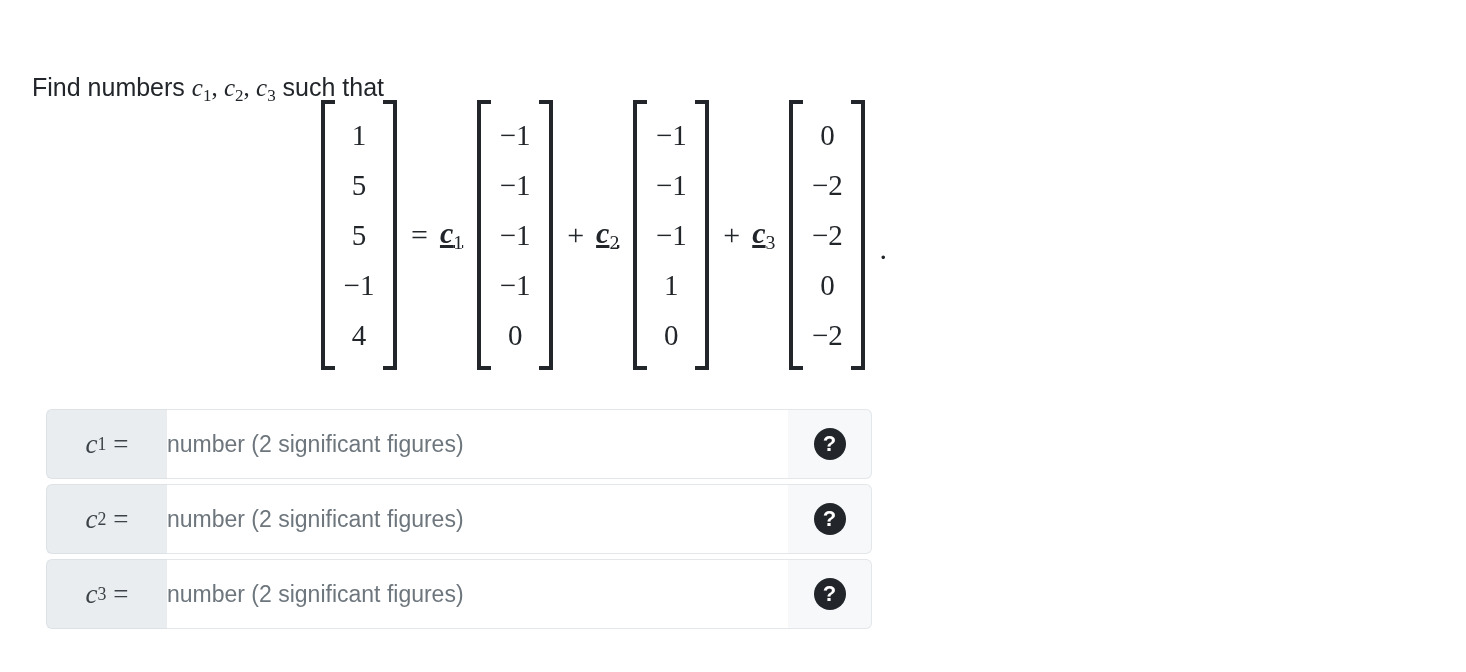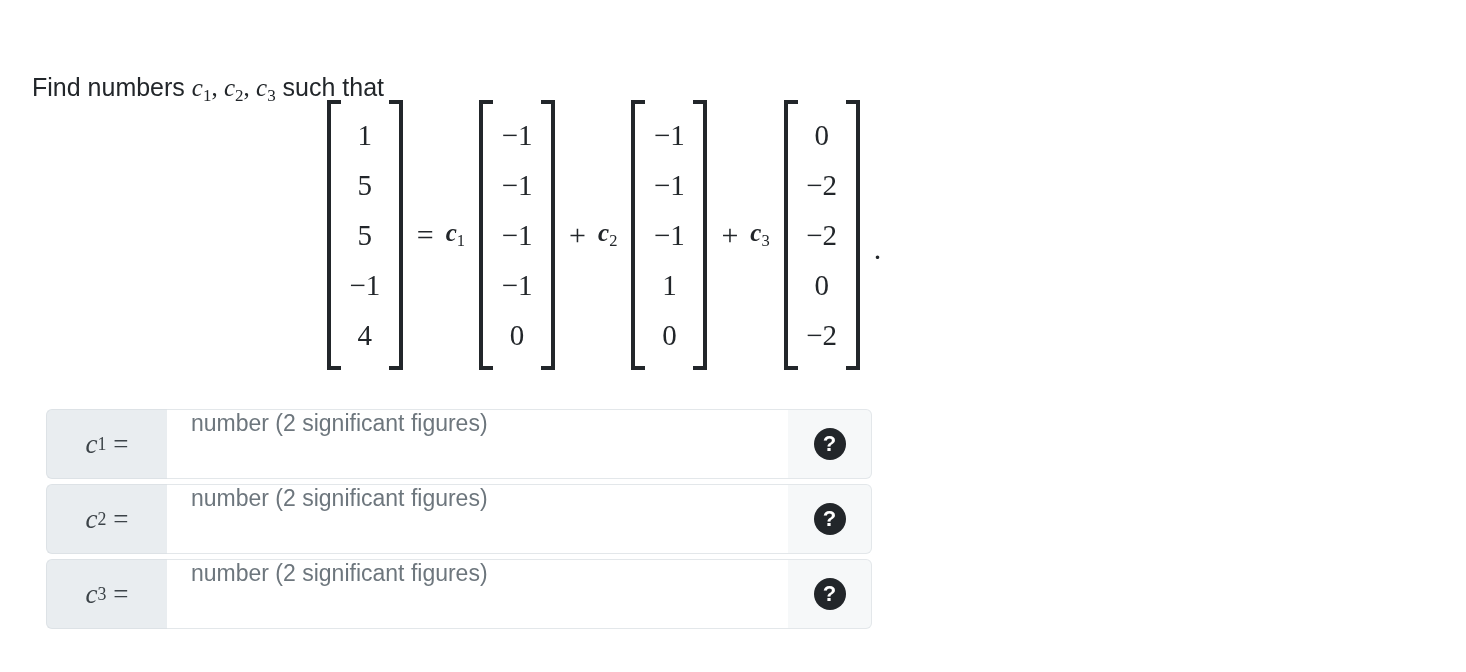--- a/index.html
+++ b/index.html
@@ -63,24 +63,25 @@
 
   .op {
     font-family: "Liberation Serif", serif;
     font-size: 30px;
     margin: 0 12px;
     line-height: 1;
   }
   .coef {
     font-family: "Liberation Serif", serif;
     font-style: italic;
-    font-size: 25px;
+    font-size: 30px;
     font-weight: 700;
     margin-right: 12px;
     line-height: 1;
+    text-decoration: underline;
   }
   .coef .sub {
     font-size: 0.66em;
     font-style: normal;
     font-weight: 400;
     vertical-align: -0.3em;
   }
   .period {
     font-family: "Liberation Serif", serif;
     font-size: 30px;
@@ -167,23 +168,22 @@
     font-style: normal;
     margin-left: 7px;
   }
   .ans-input {
     flex: 1 1 auto;
     background: #ffffff;
     border: 1px solid #e3e7ea;
     border-left: none;
     border-right: none;
     display: flex;
-    align-items: flex-start;
-    box-sizing: border-box;
-    padding-left: 24px;
+    align-items: center;
+    box-sizing: border-box;
   }
   .ans-input input {
     border: none;
     outline: none;
     background: transparent;
     width: 100%;
     font-family: "Liberation Sans", sans-serif;
     font-size: 23px;
     color: #22262a;
     padding: 0;

